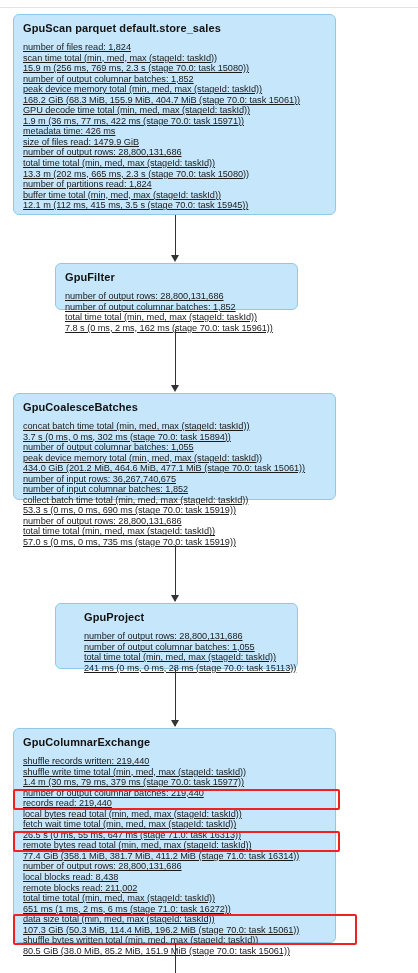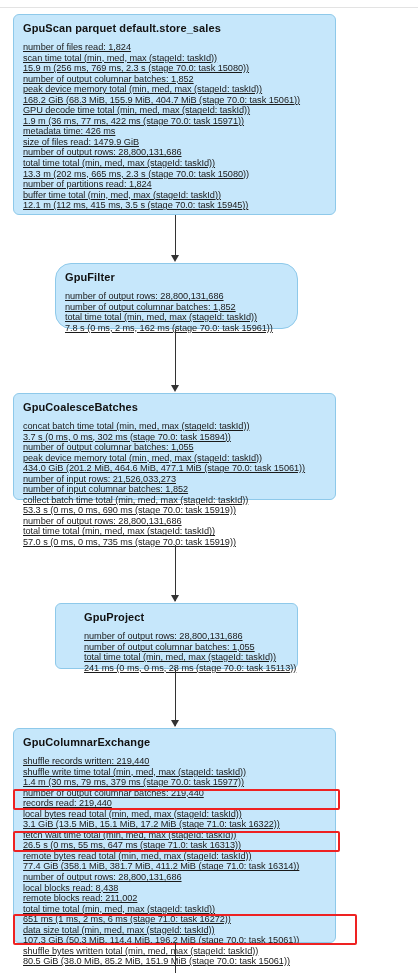--- a/index.html
+++ b/index.html
@@ -102,42 +102,42 @@
       <div class="metric-line">13.3 m (202 ms, 665 ms, 2.3 s (stage 70.0: task 15080))</div>
       <div class="metric-line">number of partitions read: 1,824</div>
       <div class="metric-line">buffer time total (min, med, max (stageId: taskId))</div>
       <div class="metric-line">12.1 m (112 ms, 415 ms, 3.5 s (stage 70.0: task 15945))</div>
     </div>
   </div>
 
   <div class="edge" style="left:175px; top:215px; height:45px;"></div>
   <div class="arrowhead" style="left:171.2px; top:255px;"></div>
 
-  <div class="node" id="node-gpu-filter" style="left:55px; top:263px; width:243px; height:66px;border-radius:16px;">
+  <div class="node" id="node-gpu-filter" style="left:55px; top:263px; width:243px; height:47px;">
     <div class="node-title">GpuFilter</div>
     <div class="node-metrics">
       <div class="metric-line">number of output rows: 28,800,131,686</div>
       <div class="metric-line">number of output columnar batches: 1,852</div>
       <div class="metric-line">total time total (min, med, max (stageId: taskId))</div>
       <div class="metric-line">7.8 s (0 ms, 2 ms, 162 ms (stage 70.0: task 15961))</div>
     </div>
   </div>
 
   <div class="edge" style="left:175px; top:329px; height:61px;"></div>
   <div class="arrowhead" style="left:171.2px; top:385px;"></div>
 
   <div class="node" id="node-gpu-coalesce-batches" style="left:13px; top:393px; width:323px; height:107px;">
     <div class="node-title">GpuCoalesceBatches</div>
     <div class="node-metrics">
       <div class="metric-line">concat batch time total (min, med, max (stageId: taskId))</div>
       <div class="metric-line">3.7 s (0 ms, 0 ms, 302 ms (stage 70.0: task 15894))</div>
       <div class="metric-line">number of output columnar batches: 1,055</div>
       <div class="metric-line">peak device memory total (min, med, max (stageId: taskId))</div>
       <div class="metric-line">434.0 GiB (201.2 MiB, 464.6 MiB, 477.1 MiB (stage 70.0: task 15061))</div>
-      <div class="metric-line">number of input rows: 21,526,033,273</div>
+      <div class="metric-line">number of input rows: 36,267,740,675</div>
       <div class="metric-line">number of input columnar batches: 1,852</div>
       <div class="metric-line">collect batch time total (min, med, max (stageId: taskId))</div>
       <div class="metric-line">53.3 s (0 ms, 0 ms, 690 ms (stage 70.0: task 15919))</div>
       <div class="metric-line">number of output rows: 28,800,131,686</div>
       <div class="metric-line">total time total (min, med, max (stageId: taskId))</div>
       <div class="metric-line">57.0 s (0 ms, 0 ms, 735 ms (stage 70.0: task 15919))</div>
     </div>
   </div>
 
   <div class="edge" style="left:175px; top:545px; height:56px;"></div>
@@ -158,21 +158,20 @@
 
   <div class="node" id="node-gpu-columnar-exchange" style="left:13px; top:728px; width:323px; height:215px;">
     <div class="node-title">GpuColumnarExchange</div>
     <div class="node-metrics">
       <div class="metric-line">shuffle records written: 219,440</div>
       <div class="metric-line">shuffle write time total (min, med, max (stageId: taskId))</div>
       <div class="metric-line">1.4 m (30 ms, 79 ms, 379 ms (stage 70.0: task 15977))</div>
       <div class="metric-line">number of output columnar batches: 219,440</div>
       <div class="metric-line">records read: 219,440</div>
       <div class="metric-line">local bytes read total (min, med, max (stageId: taskId))</div>
-      <div class="metric-line">3.1 GiB (13.5 MiB, 15.1 MiB, 17.2 MiB (stage 71.0: task 16322))</div>
       <div class="metric-line">fetch wait time total (min, med, max (stageId: taskId))</div>
       <div class="metric-line">26.5 s (0 ms, 55 ms, 647 ms (stage 71.0: task 16313))</div>
       <div class="metric-line">remote bytes read total (min, med, max (stageId: taskId))</div>
       <div class="metric-line">77.4 GiB (358.1 MiB, 381.7 MiB, 411.2 MiB (stage 71.0: task 16314))</div>
       <div class="metric-line">number of output rows: 28,800,131,686</div>
       <div class="metric-line">local blocks read: 8,438</div>
       <div class="metric-line">remote blocks read: 211,002</div>
       <div class="metric-line">total time total (min, med, max (stageId: taskId))</div>
       <div class="metric-line">651 ms (1 ms, 2 ms, 6 ms (stage 71.0: task 16272))</div>
       <div class="metric-line">data size total (min, med, max (stageId: taskId))</div>

